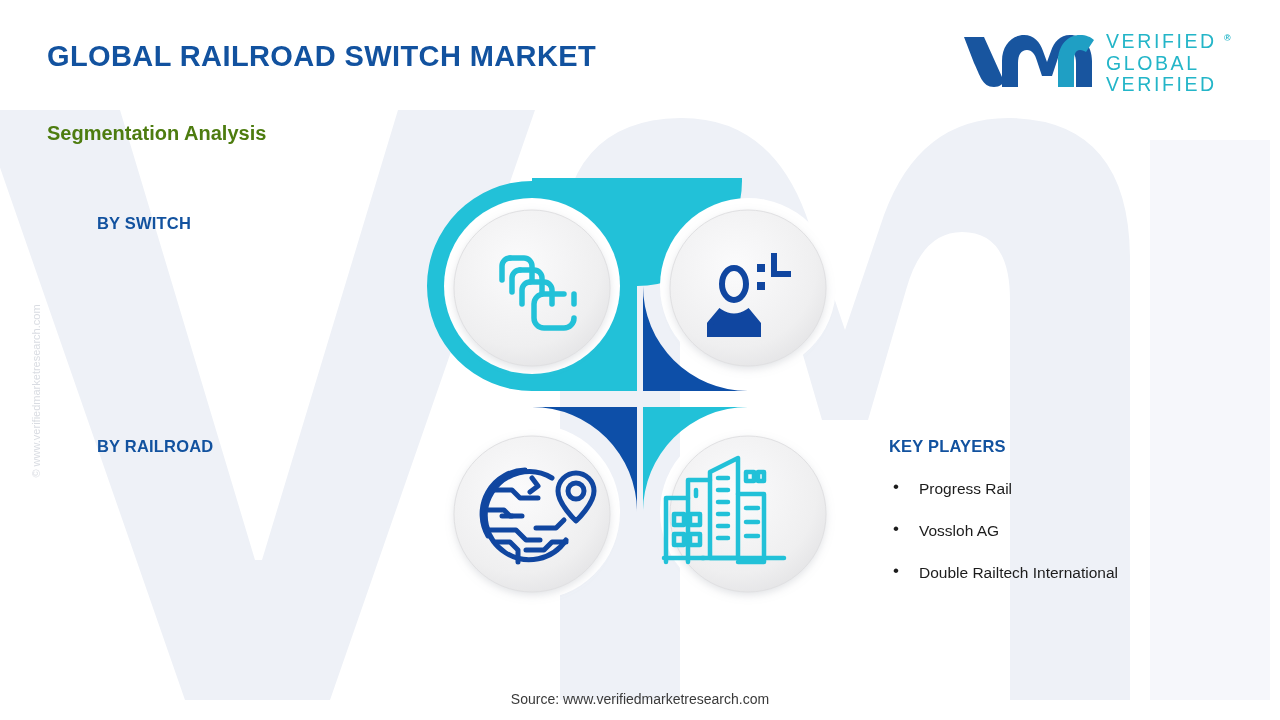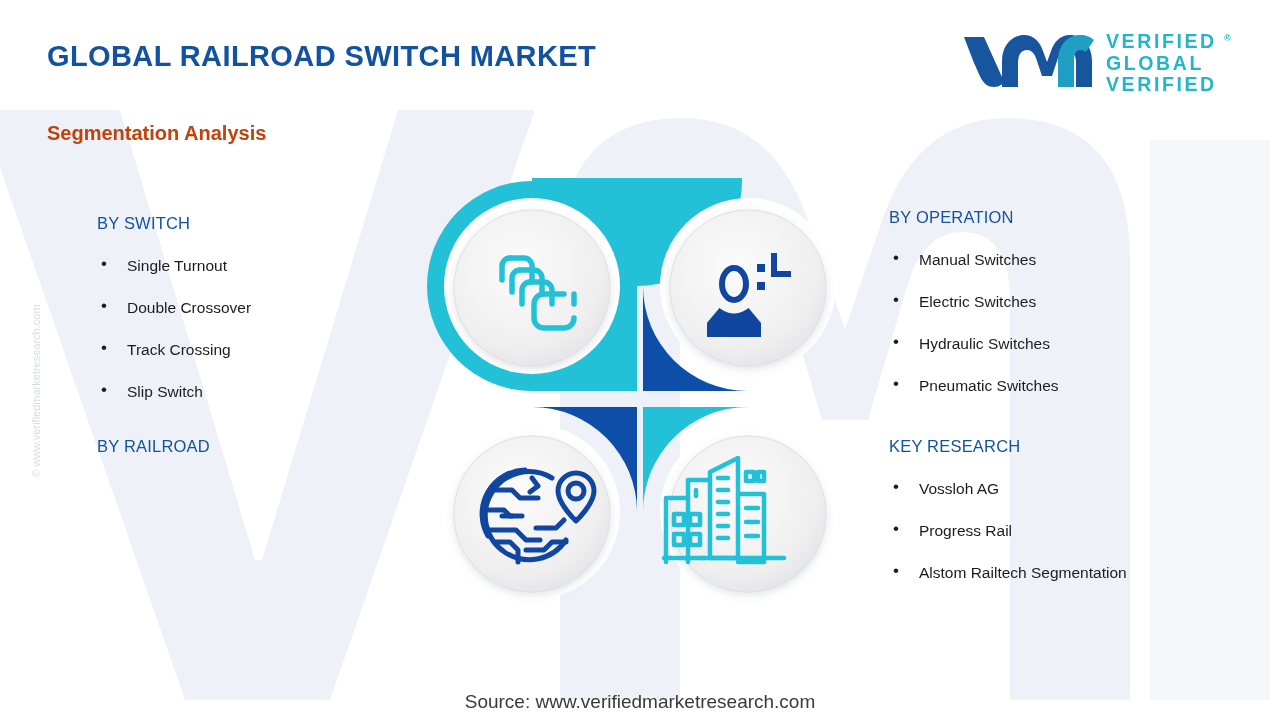--- a/index.html
+++ b/index.html
@@ -15,40 +15,40 @@
 
   
   .title {
     position:absolute; left:47px; top:40px;
     font-size:29px; font-weight:bold; letter-spacing:.4px;
     color:#12529f; white-space:nowrap; z-index:5;
   }
   .subtitle {
     position:absolute; left:47px; top:122px;
     font-size:20px; font-weight:bold;
-    color:#c2410c; white-space:nowrap; z-index:5;
+    color:#4d7c0f; white-space:nowrap; z-index:5;
   }
 
   
   .logo { position:absolute; left:962px; top:31px; width:272px; height:62px; z-index:5; }
   .logo-mark { position:absolute; left:0; top:0; }
   .logo-text { position:absolute; left:144px; top:1px; line-height:1; }
   .logo-line {
-    font-size:19.5px; font-weight:bold; color:#23b5c8;
+    font-size:19.5px; font-weight:normal; color:#23b5c8;
     letter-spacing:2.6px; display:block; margin-bottom:2px;
   }
   .logo-reg {
     position:absolute; left:262px; top:2px;
     font-size:9px; color:#23b5c8; font-weight:bold;
   }
 
   
   .col { position:absolute; z-index:5; }
   .col-head {
-    font-size:16.5px; font-weight:normal; color:#12529f;
+    font-size:16.5px; font-weight:bold; color:#12529f;
     letter-spacing:.2px; white-space:nowrap; margin-bottom:5px;
   }
   .bullets { list-style:none; }
   .bullets li {
     position:relative; font-size:15.5px; color:#1c1c1c;
     padding-left:30px; margin-top:24px; white-space:nowrap;
   }
   .bullets li::before {
     content:"\2022"; position:absolute; left:4px; top:-3px;
     font-size:17px; color:#1c1c1c;
@@ -66,21 +66,21 @@
   .sidemark {
     position:absolute; left:-89px; top:385px; width:250px;
     transform:rotate(-90deg); transform-origin:center;
     font-size:11px; color:#d9dce2; white-space:nowrap;
     text-align:center; z-index:3;
   }
 
   
   .source {
     position:absolute; left:0; right:0; top:691px;
-    text-align:center; font-size:19px; color:#3a3a3a; z-index:5;
+    text-align:center; font-size:14px; color:#3a3a3a; z-index:5;
   }
 </style>
 </head>
 <body>
 
 <div id="stage">
 
   <svg class="wm" viewBox="0 0 1280 720" preserveAspectRatio="none">
     <g fill="#eef1f7">
       <path d="M -20 110 L 120 110 L 255 560 L 262 560 L 398 110 L 535 110 L 330 700 L 185 700 Z"></path>
@@ -113,48 +113,33 @@
     <div class="logo-text">
       <span class="logo-line">VERIFIED</span>
       <span class="logo-line">GLOBAL</span>
       <span class="logo-line">VERIFIED</span>
     </div>
     <span class="logo-reg">®</span>
   </div>
 
   <div class="col col-switch">
     <div class="col-head">BY SWITCH</div>
-    <ul class="bullets">
-      <li>Single Turnout</li>
-      <li>Double Crossover</li>
-      <li>Track Crossing</li>
-      <li>Slip Switch</li>
-    </ul>
   </div>
 
   <div class="col col-geo">
     <div class="col-head">BY RAILROAD</div>
   </div>
 
-  <div class="col col-op">
-    <div class="col-head">BY OPERATION</div>
+
+  <div class="col col-key">
+    <div class="col-head">KEY PLAYERS</div>
     <ul class="bullets">
-      <li>Manual Switches</li>
-      <li>Electric Switches</li>
-      <li>Hydraulic Switches</li>
-      <li>Pneumatic Switches</li>
-    </ul>
-  </div>
-
-  <div class="col col-key">
-    <div class="col-head">KEY RESEARCH</div>
-    <ul class="bullets">
+      <li>Progress Rail</li>
       <li>Vossloh AG</li>
-      <li>Progress Rail</li>
-      <li>Alstom Railtech Segmentation</li>
+      <li>Double Railtech International</li>
     </ul>
   </div>
 
   <svg class="quad" viewBox="0 0 432 442">
     <defs>
       <radialGradient id="discg" cx="42%" cy="36%" r="72%">
         <stop offset="0%" stop-color="#fbfbfc"></stop>
         <stop offset="72%" stop-color="#efeff0"></stop>
         <stop offset="100%" stop-color="#e2e2e4"></stop>
       </radialGradient>

